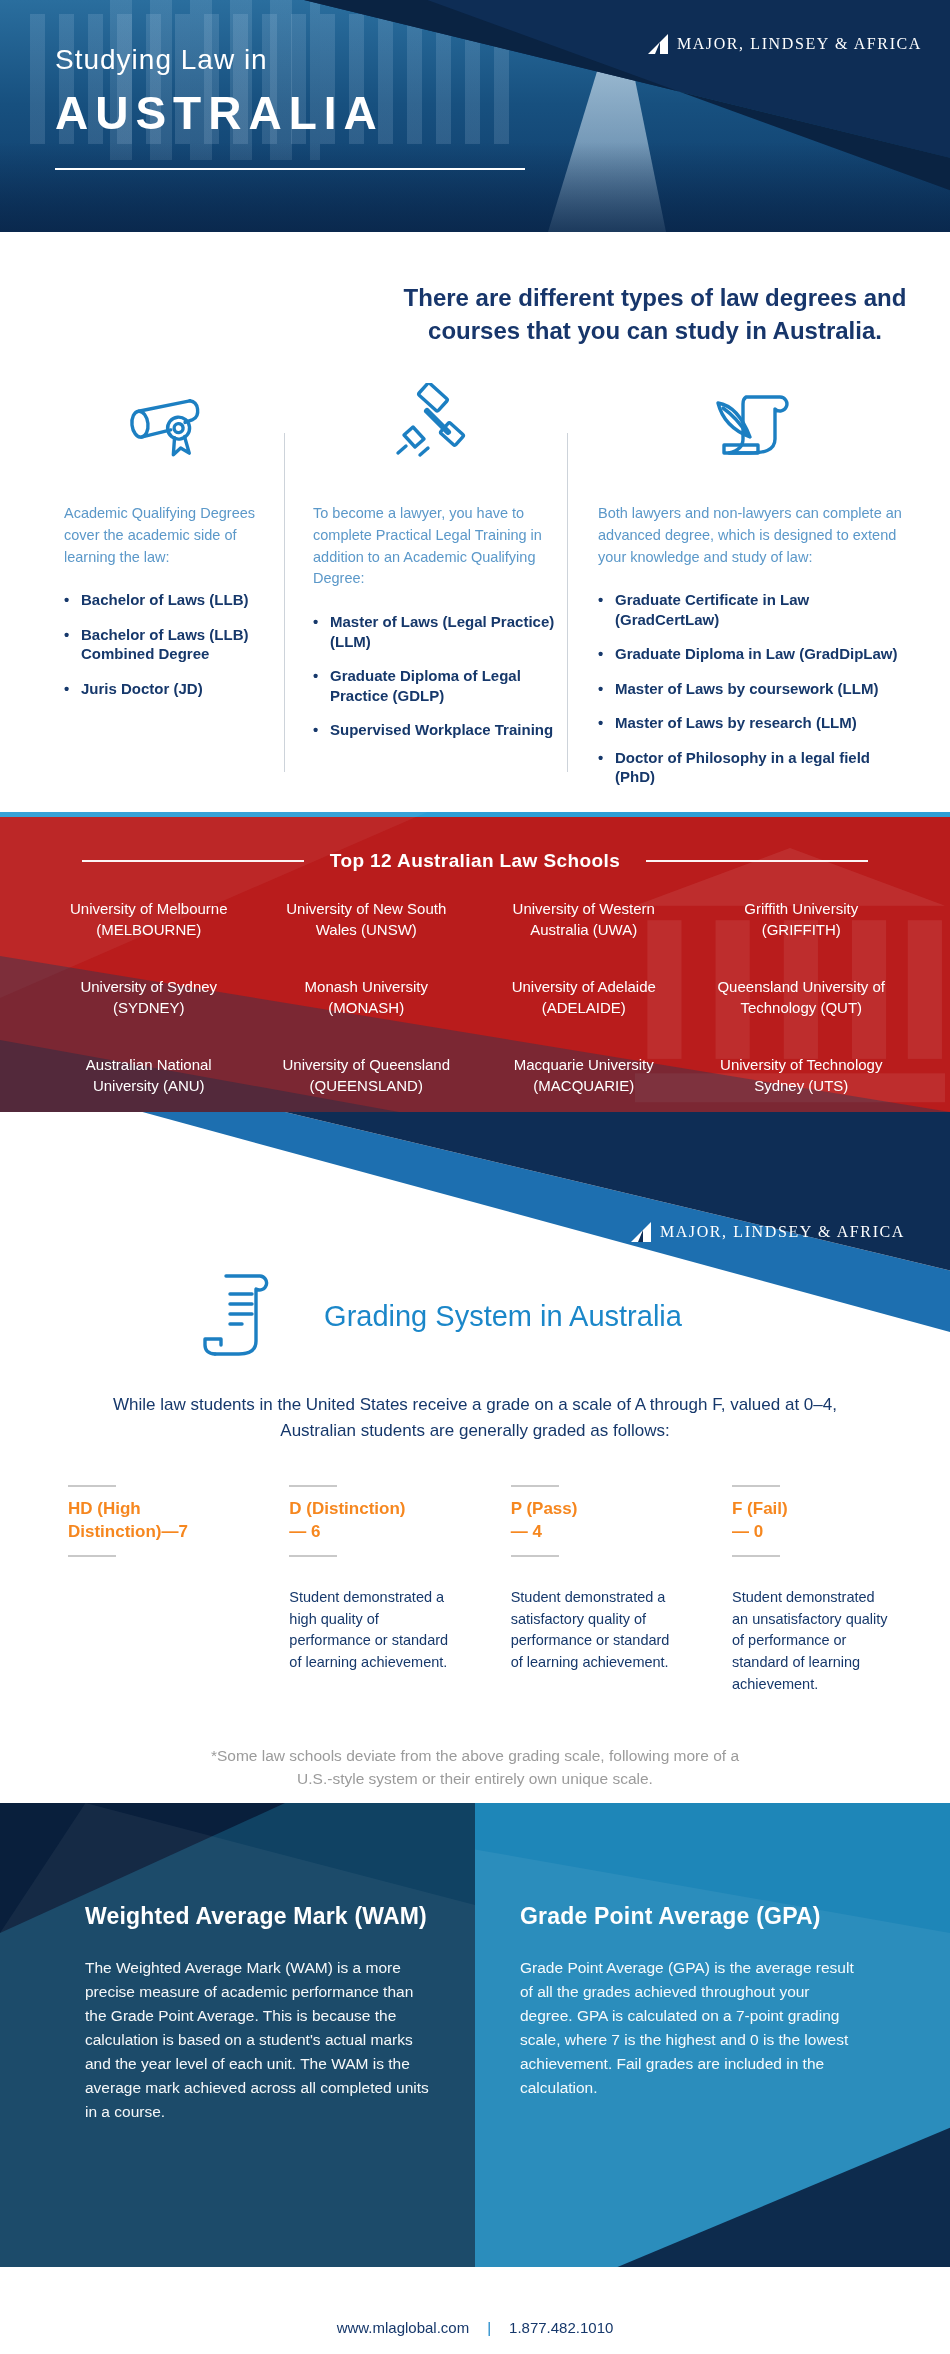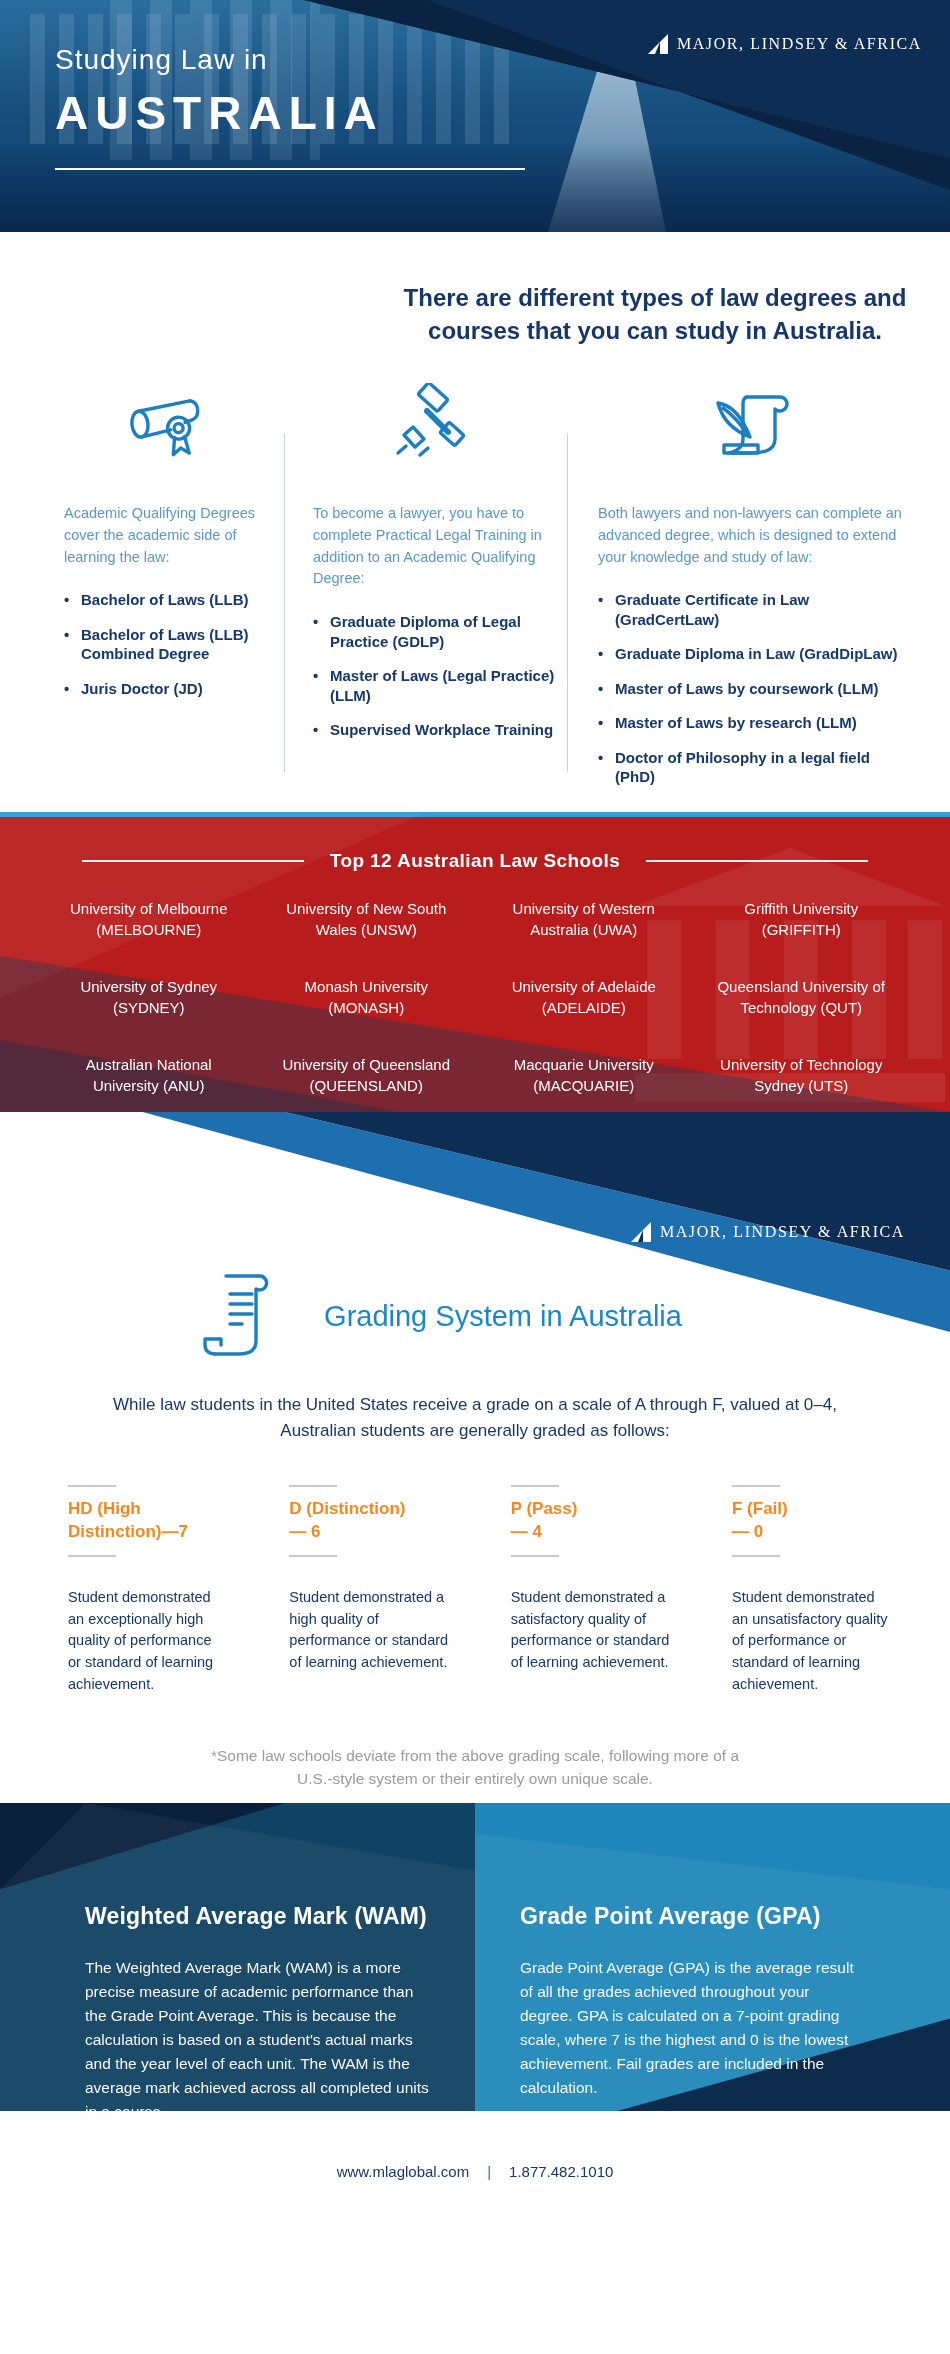--- a/index.html
+++ b/index.html
@@ -73,21 +73,21 @@
   .grading-sub { margin:30px auto 0; max-width:745px; text-align:center; font-size:17px; line-height:1.5; color:#16386b; }
   .grades-row { display:flex; justify-content:space-between; margin:42px 58px 0 68px; }
   .grade { width:160px; }
   .grade-rule { width:48px; height:2px; background:#c9c9c9; }
   .grade-label { margin:11px 0; font-size:17px; font-weight:700; color:#f6871f; line-height:1.35; }
   .grade-label span { display:block; }
   .grade-desc { margin-top:30px; font-size:14.5px; line-height:1.5; color:#16386b; }
   .footnote { margin:48px auto 0; max-width:565px; text-align:center; font-size:15.5px; line-height:1.5; color:#9b9b9b; }
 
   
-  .averages { height:308px; display:flex; color:#fff; }
+  .averages { height:464px; display:flex; color:#fff; }
   .avg-left { width:475px; position:relative; overflow:hidden; background:#104263; padding:100px 40px 0 85px; }
   .avg-left::before { content:""; position:absolute; inset:0; background:#091f3c; clip-path:polygon(0 0, 60% 0, 0 28%); }
   .avg-left::after { content:""; position:absolute; inset:0; background:rgba(255,255,255,.05); clip-path:polygon(18% 0, 100% 22%, 100% 100%, 0 100%, 0 28%); pointer-events:none; }
   .avg-right { flex:1; position:relative; overflow:hidden; background:#1e86b8; padding:100px 92px 0 45px; }
   .avg-right::before { content:""; position:absolute; inset:0; background:rgba(255,255,255,.06); clip-path:polygon(0 10%, 100% 28%, 100% 100%, 0 100%); }
   .avg-right::after { content:""; position:absolute; inset:0; background:#0d2b4d; clip-path:polygon(100% 70%, 100% 100%, 30% 100%); }
   .avg-block { position:relative; z-index:2; }
   .avg-block h3 { font-size:23px; font-weight:700; margin-bottom:26px; letter-spacing:.2px; }
   .avg-block p { font-size:15.5px; line-height:1.55; color:rgba(255,255,255,.96); }
 
@@ -160,22 +160,22 @@
           <rect x="30" y="6" width="26" height="16" rx="2" transform="rotate(42 43 14)"></rect>
           <path d="M37 28 L58 49" stroke-width="6"></path>
           <rect x="52" y="44" width="20" height="14" rx="2" transform="rotate(42 62 51)"></rect>
           <path d="M14 52 l9 -8 l11 12 l-9 8 z"></path>
           <path d="M8 70 l8 -7"></path>
           <path d="M30 72 l8 -7"></path>
         </svg>
       </div>
       <p class="col-intro">To become a lawyer, you have to complete Practical Legal Training in addition to an Academic Qualifying Degree:</p>
       <ul>
+        <li><span>Master of Laws (Legal Practice) (LLM)</span></li>
         <li><span>Graduate Diploma of Legal Practice (GDLP)</span></li>
-        <li><span>Master of Laws (Legal Practice) (LLM)</span></li>
         <li><span>Supervised Workplace Training</span></li>
       </ul>
     </div>
 
     <div class="col-divider"></div>
 
     <div class="col col-3">
       <div class="col-icon">
         <svg width="92" height="88" viewBox="0 0 92 88" class="blue-icon">
           <path d="M38 14 h34 a7 7 0 1 1 -5 12 v30 c0 12 -12 14 -26 14 h-20 c9 -2 14 -7 14 -14 V21 c0 -5 3 -7 3 -7 z"></path>
@@ -295,21 +295,20 @@
     <p class="grading-sub">While law students in the United States receive a grade on a scale of A through F, valued at 0–4, Australian students are generally graded as follows:</p>
 
     <div class="grades-row">
       <div class="grade">
         <div class="grade-rule"></div>
         <div class="grade-label">
             <span>HD (High</span>
             <span>Distinction)—7</span>
           </div>
         <div class="grade-rule"></div>
-        <p class="grade-desc">Student demonstrated an exceptionally high quality of performance or standard of learning achievement.</p>
       </div>
       <div class="grade">
         <div class="grade-rule"></div>
         <div class="grade-label">
             <span>D (Distinction)</span>
             <span>— 6</span>
           </div>
         <div class="grade-rule"></div>
         <p class="grade-desc">Student demonstrated a high quality of performance or standard of learning achievement.</p>
       </div>

